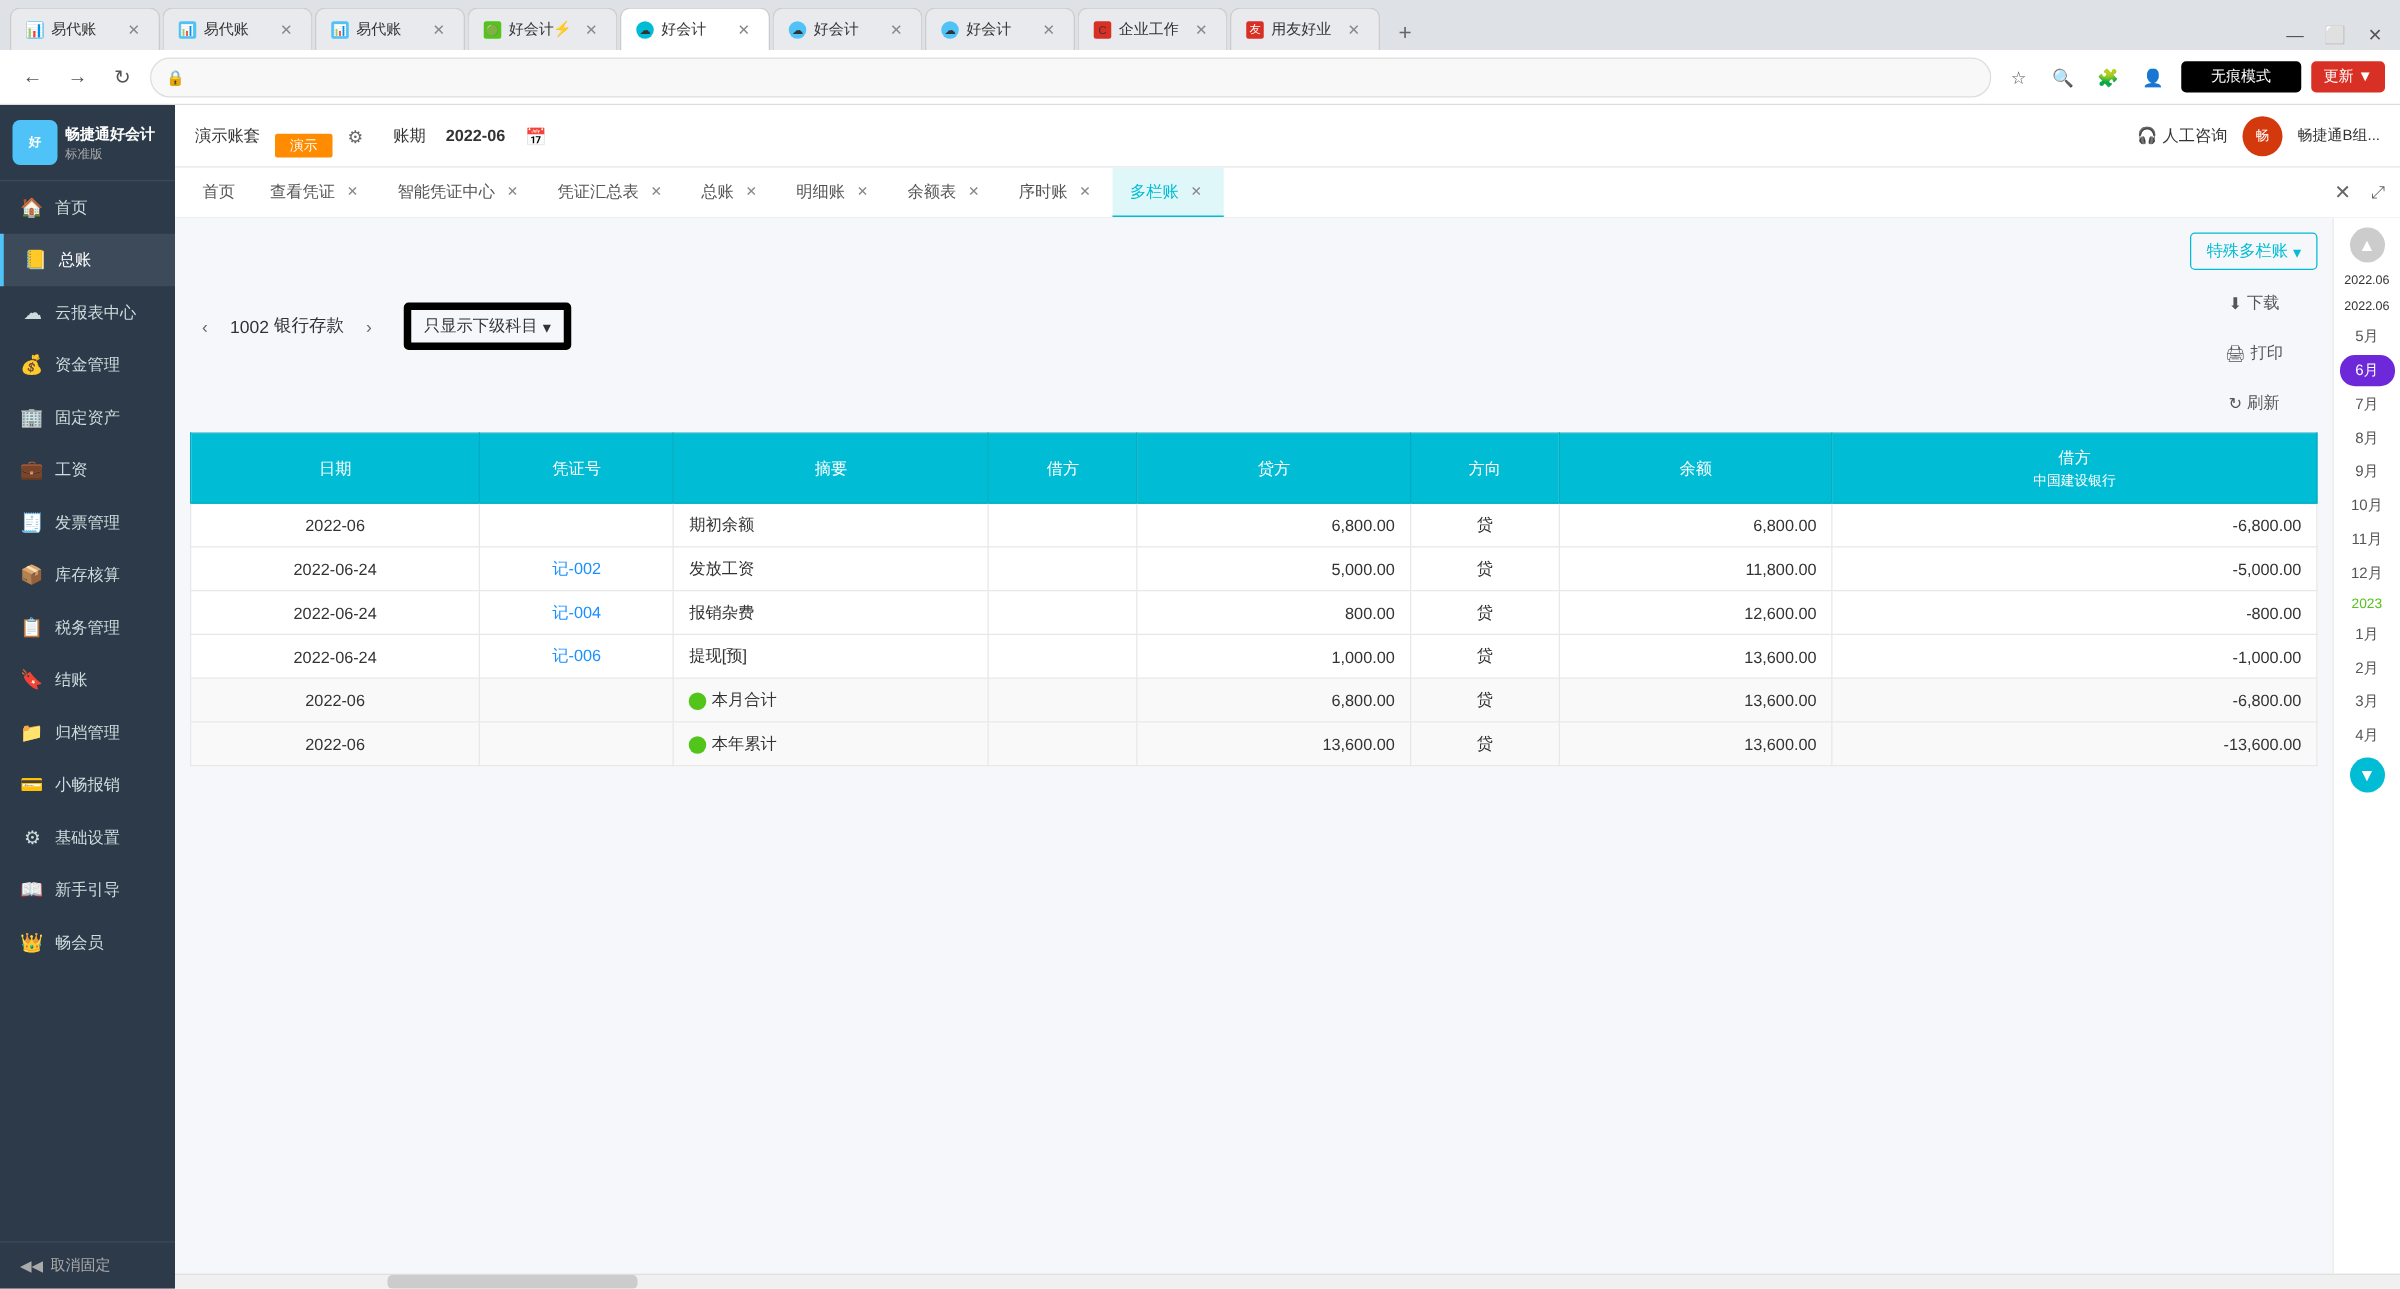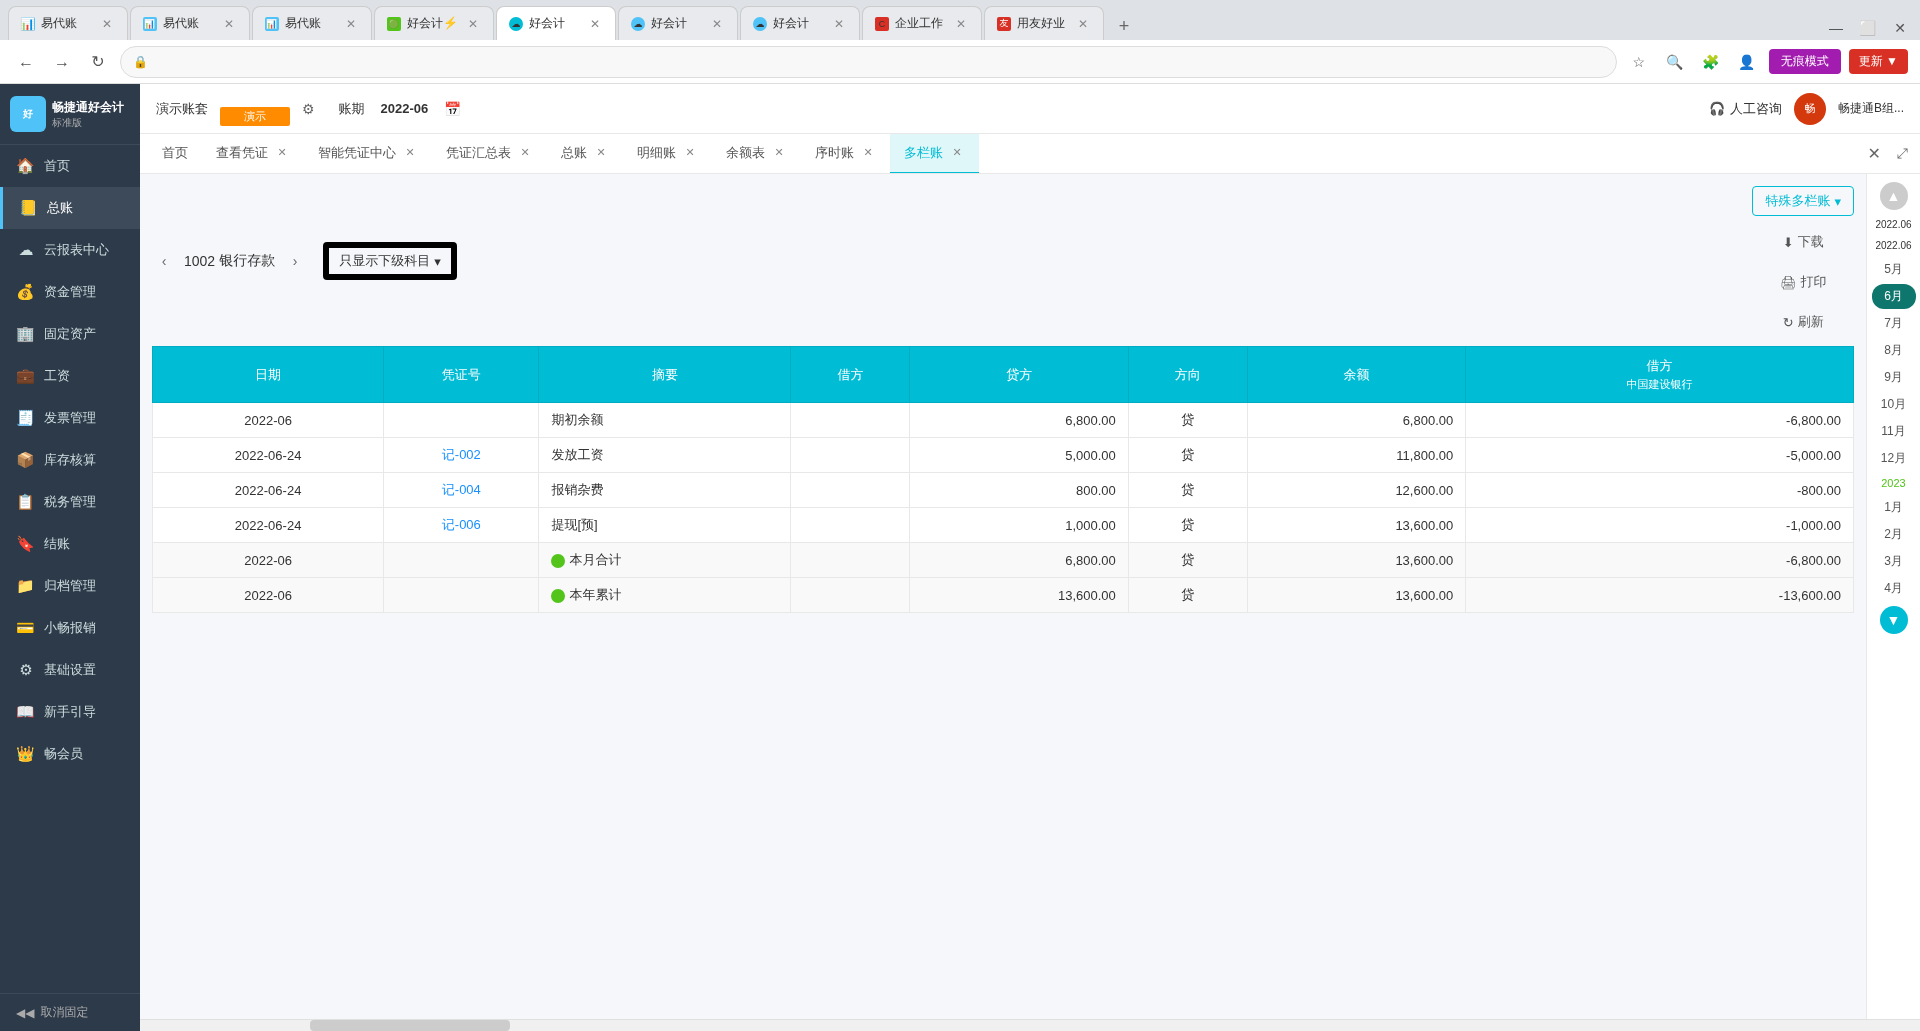--- a/index.html
+++ b/index.html
@@ -14,41 +14,41 @@
     .tab-add { width: 28px; height: 28px; display: flex; align-items: center; justify-content: center; font-size: 18px; color: #666; cursor: pointer; margin-left: 4px; }
     .tab-controls { margin-left: auto; display: flex; align-items: center; gap: 8px; }
     .browser-control { width: 24px; height: 24px; display: flex; align-items: center; justify-content: center; font-size: 14px; color: #555; cursor: pointer; }
 
     
     .address-bar { height: 44px; background: #fff; display: flex; align-items: center; padding: 0 12px; gap: 8px; border-bottom: 1px solid #ddd; }
     .nav-btn { width: 28px; height: 28px; display: flex; align-items: center; justify-content: center; color: #555; font-size: 16px; cursor: pointer; border-radius: 50%; }
     .url-box { flex: 1; height: 32px; border: 1px solid #ddd; border-radius: 16px; padding: 0 12px; font-size: 12px; color: #333; background: #f8f8f8; display: flex; align-items: center; }
     .addr-btn { width: 28px; height: 28px; display: flex; align-items: center; justify-content: center; font-size: 14px; color: #555; cursor: pointer; }
     .update-btn { background: #d93025; color: #fff; border-radius: 4px; padding: 4px 10px; font-size: 12px; cursor: pointer; }
-    .stealth-btn { background: #a21caf; color: #fff; border-radius: 4px; padding: 4px 12px; font-size: 12px; cursor: pointer; }
+    .stealth-btn { background: #000000; color: #fff; border-radius: 4px; padding: 4px 24px; font-size: 12px; cursor: pointer; }
 
     
     .app-container { display: flex; height: calc(1031px - 84px); }
 
     
     .sidebar { width: 140px; background: #2d3a4a; color: #fff; display: flex; flex-direction: column; flex-shrink: 0; }
     .sidebar-logo { padding: 12px 10px; border-bottom: 1px solid #3d4a5a; display: flex; align-items: center; gap: 6px; }
     .logo-icon { width: 36px; height: 36px; background: #4fc3f7; border-radius: 6px; display: flex; align-items: center; justify-content: center; font-size: 10px; color: #fff; font-weight: bold; }
     .sidebar-nav { flex: 1; overflow-y: auto; }
     .nav-item { display: flex; align-items: center; gap: 8px; padding: 12px 16px; cursor: pointer; color: #cdd; font-size: 13px; }
     .nav-item.active { background: #3d4a5a; color: #fff; border-left: 3px solid #4fc3f7; }
     .nav-icon { font-size: 15px; width: 20px; text-align: center; }
     .sidebar-bottom { padding: 10px 16px; border-top: 1px solid #3d4a5a; cursor: pointer; color: #aaa; font-size: 12px; display: flex; align-items: center; gap: 6px; }
 
     
     .main-content { flex: 1; display: flex; flex-direction: column; overflow: hidden; background: #f5f7fa; }
 
     
     .app-toolbar { height: 50px; background: #fff; display: flex; align-items: center; padding: 0 16px; border-bottom: 1px solid #e8e8e8; gap: 12px; }
-    .demo-badge { background: #ff8c00; color: #fff; font-size: 11px; padding: 2px 24px; border-radius: 2px; margin-top: 16px; }
+    .demo-badge { background: #ff8c00; color: #fff; font-size: 11px; padding: 2px 12px; border-radius: 2px; margin-top: 16px; }
     .toolbar-right { margin-left: auto; display: flex; align-items: center; gap: 12px; }
     .consult-btn { display: flex; align-items: center; gap: 4px; font-size: 13px; color: #333; cursor: pointer; }
     .user-avatar { width: 32px; height: 32px; background: #d4380d; border-radius: 50%; display: flex; align-items: center; justify-content: center; color: #fff; font-size: 11px; }
     .user-name { font-size: 12px; color: #333; }
 
     
     .page-tabs { display: flex; align-items: center; background: #fff; border-bottom: 1px solid #e8e8e8; padding: 0 8px; height: 40px; gap: 0; overflow-x: auto; }
     .page-tab { display: flex; align-items: center; gap: 4px; padding: 0 14px; height: 40px; font-size: 13px; color: #555; cursor: pointer; border-bottom: 2px solid transparent; white-space: nowrap; }
     .page-tab.active { color: #00bcd4; border-bottom: 2px solid #00bcd4; background: #e0f7fa; }
     .page-tab-close { font-size: 11px; color: #888; margin-left: 2px; width: 16px; height: 16px; display: flex; align-items: center; justify-content: center; border-radius: 50%; }
@@ -71,21 +71,21 @@
     .ledger-table { width: 100%; border-collapse: collapse; background: #fff; }
     .ledger-table th { background: #00bcd4; color: #fff; padding: 10px 8px; text-align: center; font-weight: 500; font-size: 13px; border: 1px solid #00acc1; }
     .ledger-table td { padding: 8px; text-align: center; border: 1px solid #e8e8e8; font-size: 13px; color: #333; }
     .ledger-table .num-cell { text-align: right; padding-right: 12px; margin-top: 38px; }
     .summary-row td { background: #f9f9f9; font-weight: 500; }
     .green-dot { width: 14px; height: 14px; background: #52c41a; border-radius: 50%; display: inline-block; margin-right: 4px; vertical-align: middle; }
 
     
     .month-sidebar { width: 54px; background: #fff; border-left: 1px solid #e8e8e8; display: flex; flex-direction: column; align-items: center; padding-top: 4px; overflow-y: auto; flex-shrink: 0; }
     .month-item { width: 44px; padding: 4px 0; text-align: center; font-size: 12px; color: #555; cursor: pointer; border-radius: 2px; margin: 1px 0; }
-    .month-item.active { background: #0f766e; color: #fff; border-radius: 12px; }
+    .month-item.active { background: #6d28d9; color: #fff; border-radius: 12px; }
     .month-item.year-label { color: #52c41a; font-weight: normal; font-size: 11px; }
     .scroll-arrow { width: 28px; height: 28px; background: #00bcd4; border-radius: 50%; display: flex; align-items: center; justify-content: center; color: #fff; font-size: 14px; cursor: pointer; margin: 4px; }
     .scroll-arrow.gray { background: #ccc; }
 
     
     .bottom-scroll { height: 12px; background: #f0f0f0; border-top: 1px solid #e0e0e0; }
     .scroll-thumb { height: 100%; width: 200px; background: #ccc; border-radius: 4px; margin-left: 170px; }
 
     .settings-icon { font-size: 14px; color: #666; cursor: pointer; }
     .calendar-icon { font-size: 14px; color: #666; cursor: pointer; margin-left: 4px; }

